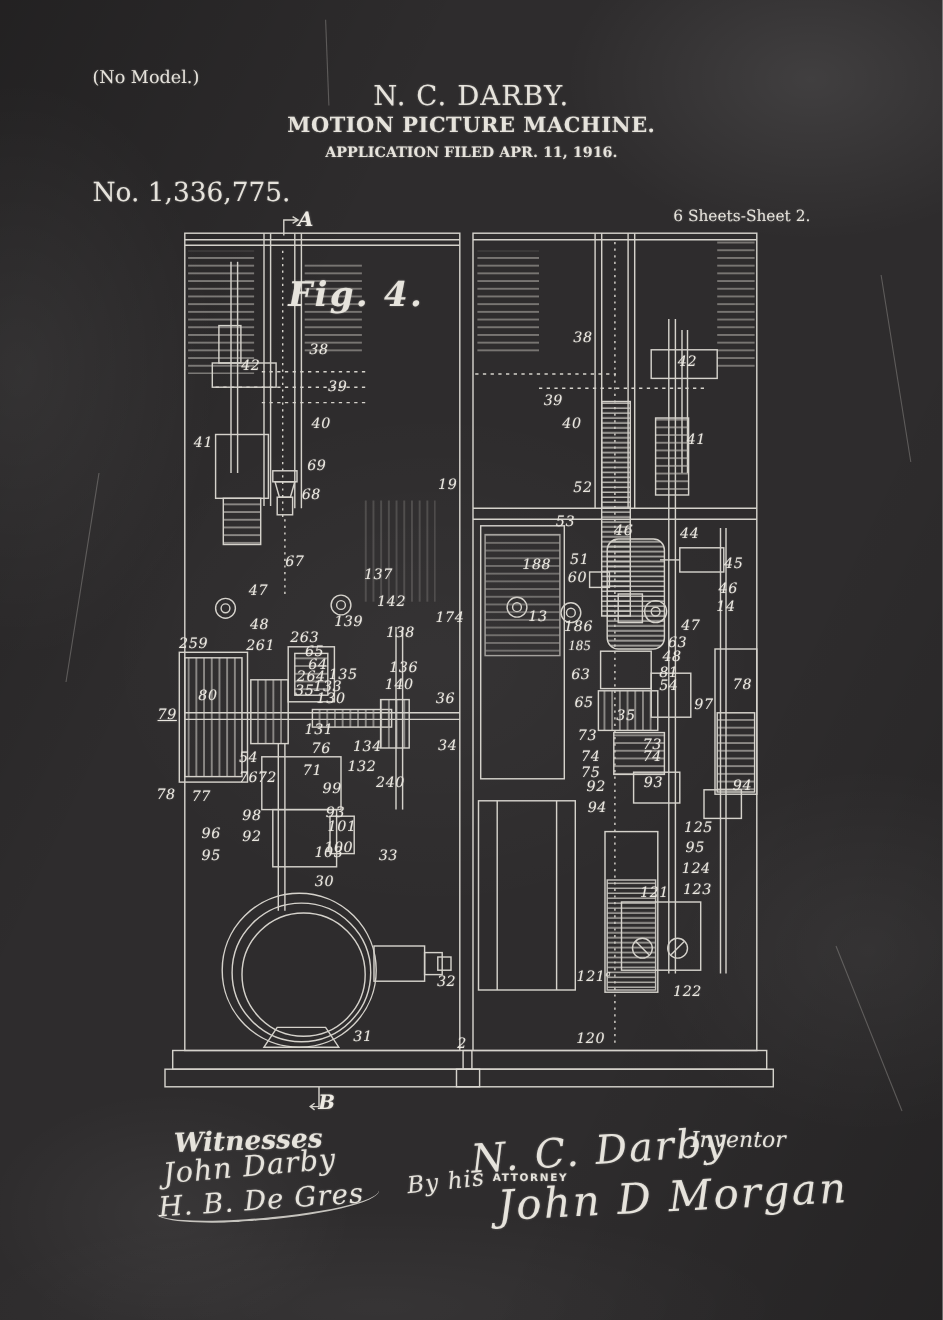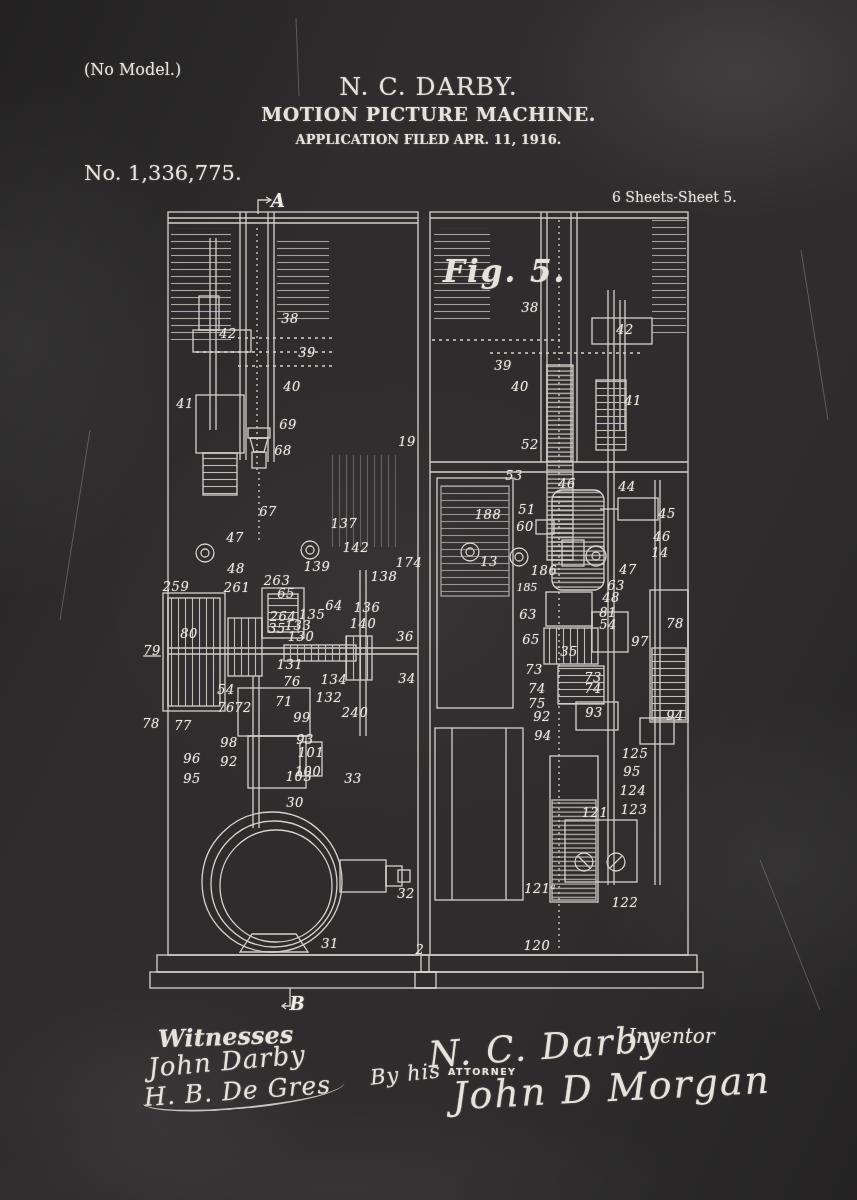--- a/index.html
+++ b/index.html
@@ -15,21 +15,21 @@
       radial-gradient(ellipse 240px 160px at 18% 92%, rgba(255,255,255,0.05), transparent 70%),
       radial-gradient(ellipse 500px 120px at 40% 99%, rgba(255,255,255,0.04), transparent 75%),
       linear-gradient(115deg, rgba(0,0,0,0.25) 0%, rgba(0,0,0,0) 30%, rgba(0,0,0,0) 70%, rgba(0,0,0,0.2) 100%);
   }
   .chalk{color:#e6e3dc;text-shadow:0 0 2px rgba(240,238,230,0.35);position:absolute;white-space:nowrap;}
   
   .no-model{left:84px;top:60px;font-size:16px;}
   .inventor-name{left:0;right:0;top:72px;text-align:center;font-size:25px;letter-spacing:1px;}
   .invention-title{left:0;right:0;top:103px;text-align:center;font-size:19px;font-weight:bold;letter-spacing:0.5px;}
   .application-line{left:0;right:0;top:132px;text-align:center;font-size:13px;font-weight:bold;}
-  .patent-number{left:84px;top:161px;font-size:21px;}
+  .patent-number{left:84px;top:161px;font-size:24px;}
   .patented-date{left:538px;top:159px;font-size:23px;}
   .sheet-info{left:612px;top:189px;font-size:14px;}
   
   .fig-label{font-style:italic;font-weight:bold;font-size:31px;letter-spacing:2px;}
   .fig4-label{left:262px;top:250px;}
   .fig5-label{left:443px;top:253px;}
   
   .labels-overlay{position:absolute;left:0;top:0;width:857px;height:1200px;pointer-events:none;}
   .part-label{
     position:absolute;transform:translate(-50%,-50%);
@@ -225,50 +225,50 @@
       <line x1="655" y1="480" x2="655" y2="885"></line>
       <line x1="660" y1="480" x2="660" y2="885"></line>
     </g>
   </svg>
 
   <div class="chalk no-model">(No Model.)</div>
   <div class="chalk inventor-name">N. C. DARBY.</div>
   <div class="chalk invention-title">MOTION PICTURE MACHINE.</div>
   <div class="chalk application-line">APPLICATION FILED APR. 11, 1916.</div>
   <div class="chalk patent-number">No. 1,336,775.</div>
-  <div class="chalk sheet-info">6 Sheets-Sheet 5.</div>
-
-  <div class="chalk fig-label fig5-label">Fig. 5.</div>
+  <div class="chalk sheet-info">6 Sheets-Sheet 2.</div>
+
+  <div class="chalk fig-label fig4-label">Fig. 4.</div>
 
   <div class="labels-overlay">
       <span class="part-label" style="left: 290px; top: 318px;">38</span>
       <span class="part-label" style="left: 228px; top: 333px;">42</span>
       <span class="part-label" style="left: 307px; top: 352px;">39</span>
       <span class="part-label" style="left: 292px; top: 386px;">40</span>
       <span class="part-label" style="left: 185px; top: 403px;">41</span>
       <span class="part-label" style="left: 288px; top: 424px;">69</span>
       <span class="part-label" style="left: 283px; top: 450px;">68</span>
       <span class="part-label" style="left: 407px; top: 441px;">19</span>
       <span class="part-label" style="left: 268px; top: 511px;">67</span>
       <span class="part-label" style="left: 235px; top: 537px;">47</span>
       <span class="part-label" style="left: 236px; top: 568px;">48</span>
       <span class="part-label" style="left: 344px; top: 523px;">137</span>
       <span class="part-label" style="left: 356px; top: 547px;">142</span>
       <span class="part-label" style="left: 317px; top: 566px;">139</span>
-      <span class="part-label" style="left: 364px; top: 576px; margin-left: 20px;">138</span>
+      <span class="part-label" style="left: 364px; top: 576px;">138</span>
       <span class="part-label" style="left: 367px; top: 607px;">136</span>
       <span class="part-label" style="left: 363px; top: 623px;">140</span>
       <span class="part-label" style="left: 312px; top: 614px;">135</span>
       <span class="part-label" style="left: 298px; top: 625px;">133</span>
       <span class="part-label" style="left: 301px; top: 636px;">130</span>
       <span class="part-label" style="left: 176px; top: 586px;">259</span>
       <span class="part-label" style="left: 237px; top: 587px;">261</span>
       <span class="part-label" style="left: 277px; top: 580px;">263</span>
       <span class="part-label" style="left: 286px; top: 593px;">65</span>
-      <span class="part-label" style="left: 289px; top: 605px; margin-left: 45px;">64</span>
+      <span class="part-label" style="left: 289px; top: 605px;">64</span>
       <span class="part-label" style="left: 283px; top: 616px;">264</span>
       <span class="part-label" style="left: 277px; top: 628px;">35</span>
       <span class="part-label" style="left: 189px; top: 633px;">80</span>
       <span class="part-label" style="left: 152px; top: 650px; text-decoration: underline;">79</span>
       <span class="part-label" style="left: 151px; top: 723px;">78</span>
       <span class="part-label" style="left: 183px; top: 725px;">77</span>
       <span class="part-label" style="left: 226px; top: 689px;">54</span>
       <span class="part-label" style="left: 226px; top: 707px;">76</span>
       <span class="part-label" style="left: 243px; top: 707px;">72</span>
       <span class="part-label" style="left: 292px; top: 681px;">76</span>
@@ -308,21 +308,21 @@
       <span class="part-label" style="left: 567px; top: 483px;">46</span>
       <span class="part-label" style="left: 627px; top: 486px;">44</span>
       <span class="part-label" style="left: 667px; top: 513px;">45</span>
       <span class="part-label" style="left: 662px; top: 536px;">46</span>
       <span class="part-label" style="left: 660px; top: 552px;">14</span>
       <span class="part-label" style="left: 628px; top: 569px;">47</span>
       <span class="part-label" style="left: 488px; top: 514px;">188</span>
       <span class="part-label" style="left: 525px; top: 526px;">60</span>
       <span class="part-label" style="left: 489px; top: 561px;">13</span>
       <span class="part-label" style="left: 409px; top: 562px;">174</span>
-      <span class="part-label" style="left: 526px; top: 570px; margin-left: 18px;">186</span>
+      <span class="part-label" style="left: 526px; top: 570px;">186</span>
       <span class="part-label" style="left: 527px; top: 587px; font-family: Liberation Serif, serif;">185</span>
       <span class="part-label" style="left: 616px; top: 585px;">63</span>
       <span class="part-label" style="left: 611px; top: 597px;">48</span>
       <span class="part-label" style="left: 608px; top: 612px; text-align: right;">81</span>
       <span class="part-label" style="left: 608px; top: 624px;">54</span>
       <span class="part-label" style="left: 528px; top: 614px;">63</span>
       <span class="part-label" style="left: 531px; top: 639px;">65</span>
       <span class="part-label" style="left: 569px; top: 651px;">35</span>
       <span class="part-label" style="left: 640px; top: 641px;">97</span>
       <span class="part-label" style="left: 675px; top: 623px;">78</span>

